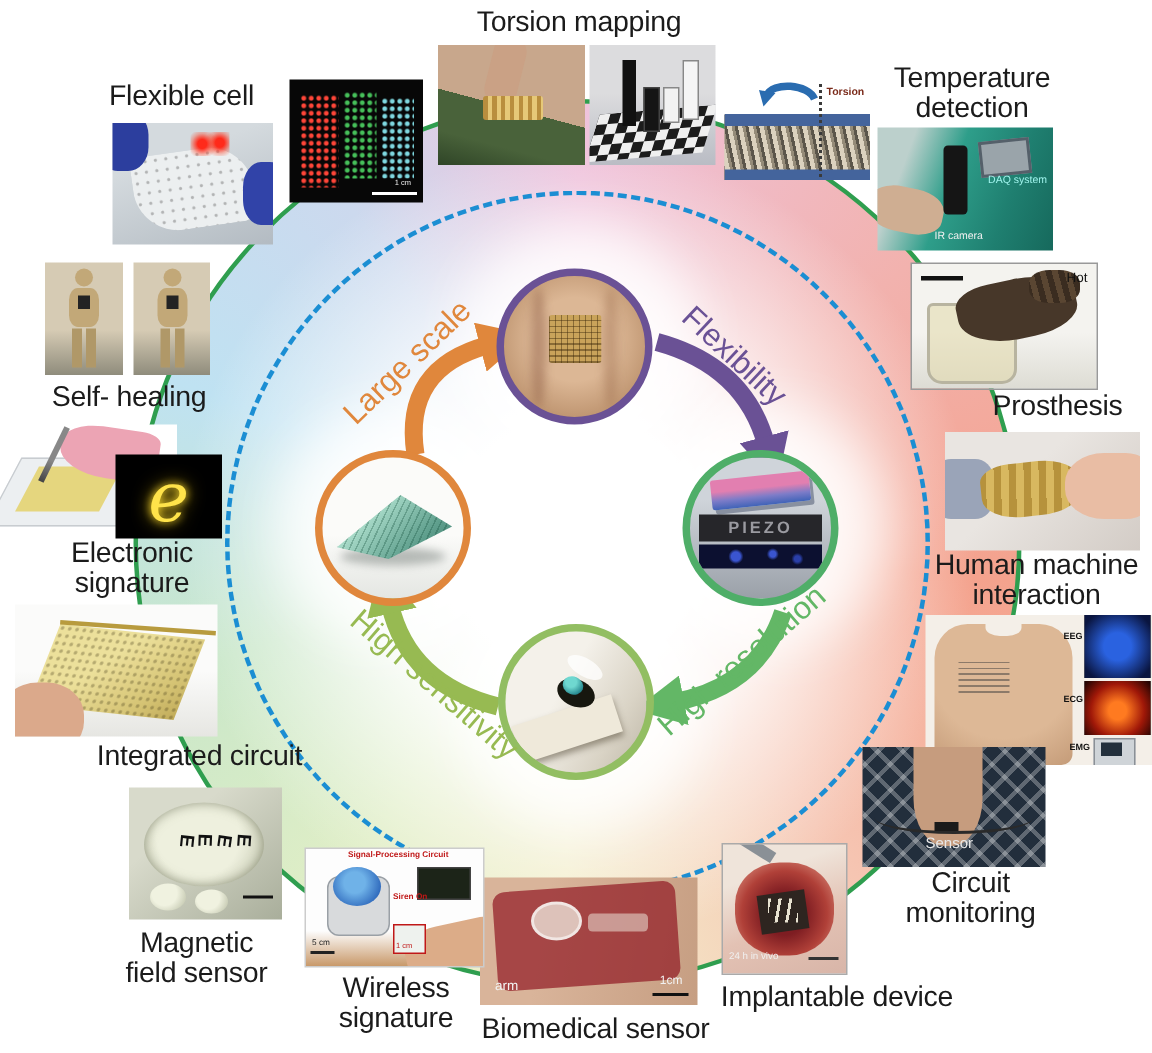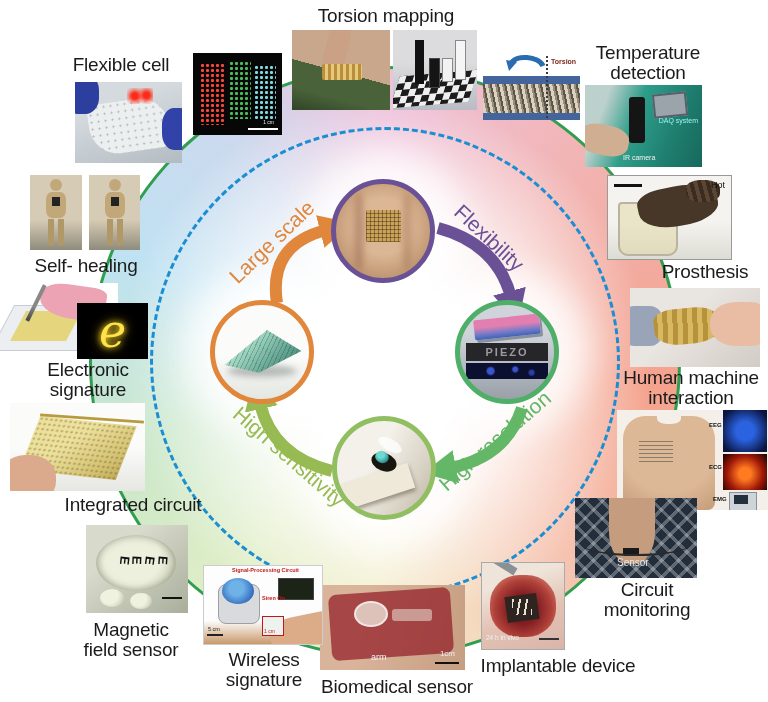--- a/index.html
+++ b/index.html
@@ -202,21 +202,21 @@
     <div class="shape" style="left:2px;top:-4px;width:34px;height:8px;background:#8a9096;transform:rotate(32deg);"></div>
     <span class="ann" style="left:4px;bottom:8px;color:#f0f0f0;font-size:6.5px;">24 h in vivo</span>
     <div class="shape" style="right:5px;bottom:9px;width:20px;height:2px;background:#333;"></div>
   </div>
   <div class="lbl nw" style="left:558px;top:666px;">Implantable device</div>
 
   <div class="photo" style="left:320px;top:585px;width:145px;height:85px;background:linear-gradient(100deg,#d9b49a 0 30%,#c69e82 100%);">
     <div class="shape" style="left:10px;top:6px;width:122px;height:66px;transform:rotate(-4deg);background:rgba(145,28,38,.72);border-radius:8px;"></div>
     <div class="shape" style="left:34px;top:16px;width:30px;height:22px;background:rgba(235,225,215,.8);border-radius:50%;border:2px solid rgba(255,255,255,.6);"></div>
     <div class="shape" style="left:72px;top:24px;width:40px;height:12px;background:rgba(235,225,215,.55);border-radius:3px;"></div>
-    <span class="ann" style="left:10px;bottom:8px;color:#f2f2f2;font-size:9px;margin-left:41px;">arm</span>
+    <span class="ann" style="left:10px;bottom:8px;color:#f2f2f2;font-size:9px;">arm</span>
     <span class="ann" style="right:10px;bottom:12px;color:#f2f2f2;font-size:8px;">1cm</span>
     <div class="shape" style="right:6px;bottom:6px;width:24px;height:2.5px;background:#111;"></div>
   </div>
   <div class="lbl nw" style="left:397px;top:687px;">Biomedical sensor</div>
 
   <div class="photo" style="left:203px;top:565px;width:118px;height:78px;background:linear-gradient(180deg,#fdfdfd 0 70%,#c8996a 100%);border:1px solid #ccc;">
     <div class="shape" style="left:14px;top:18px;width:40px;height:38px;background:#d8dadc;border-radius:8px;border:1px solid #9aa0a6;"></div>
     <div class="shape" style="left:18px;top:12px;width:32px;height:26px;background:radial-gradient(circle at 45% 40%,#6fb2e8 0 30%,#1d55b0 90%);border-radius:50%;"></div>
     <div class="shape" style="right:8px;top:12px;width:34px;height:20px;background:#1c2418;border:1px solid #444;"></div>
     <div class="shape" style="right:-8px;bottom:-6px;width:60px;height:34px;background:#dcac88;border-radius:40% 10% 10% 40%;transform:rotate(-12deg);"></div>

